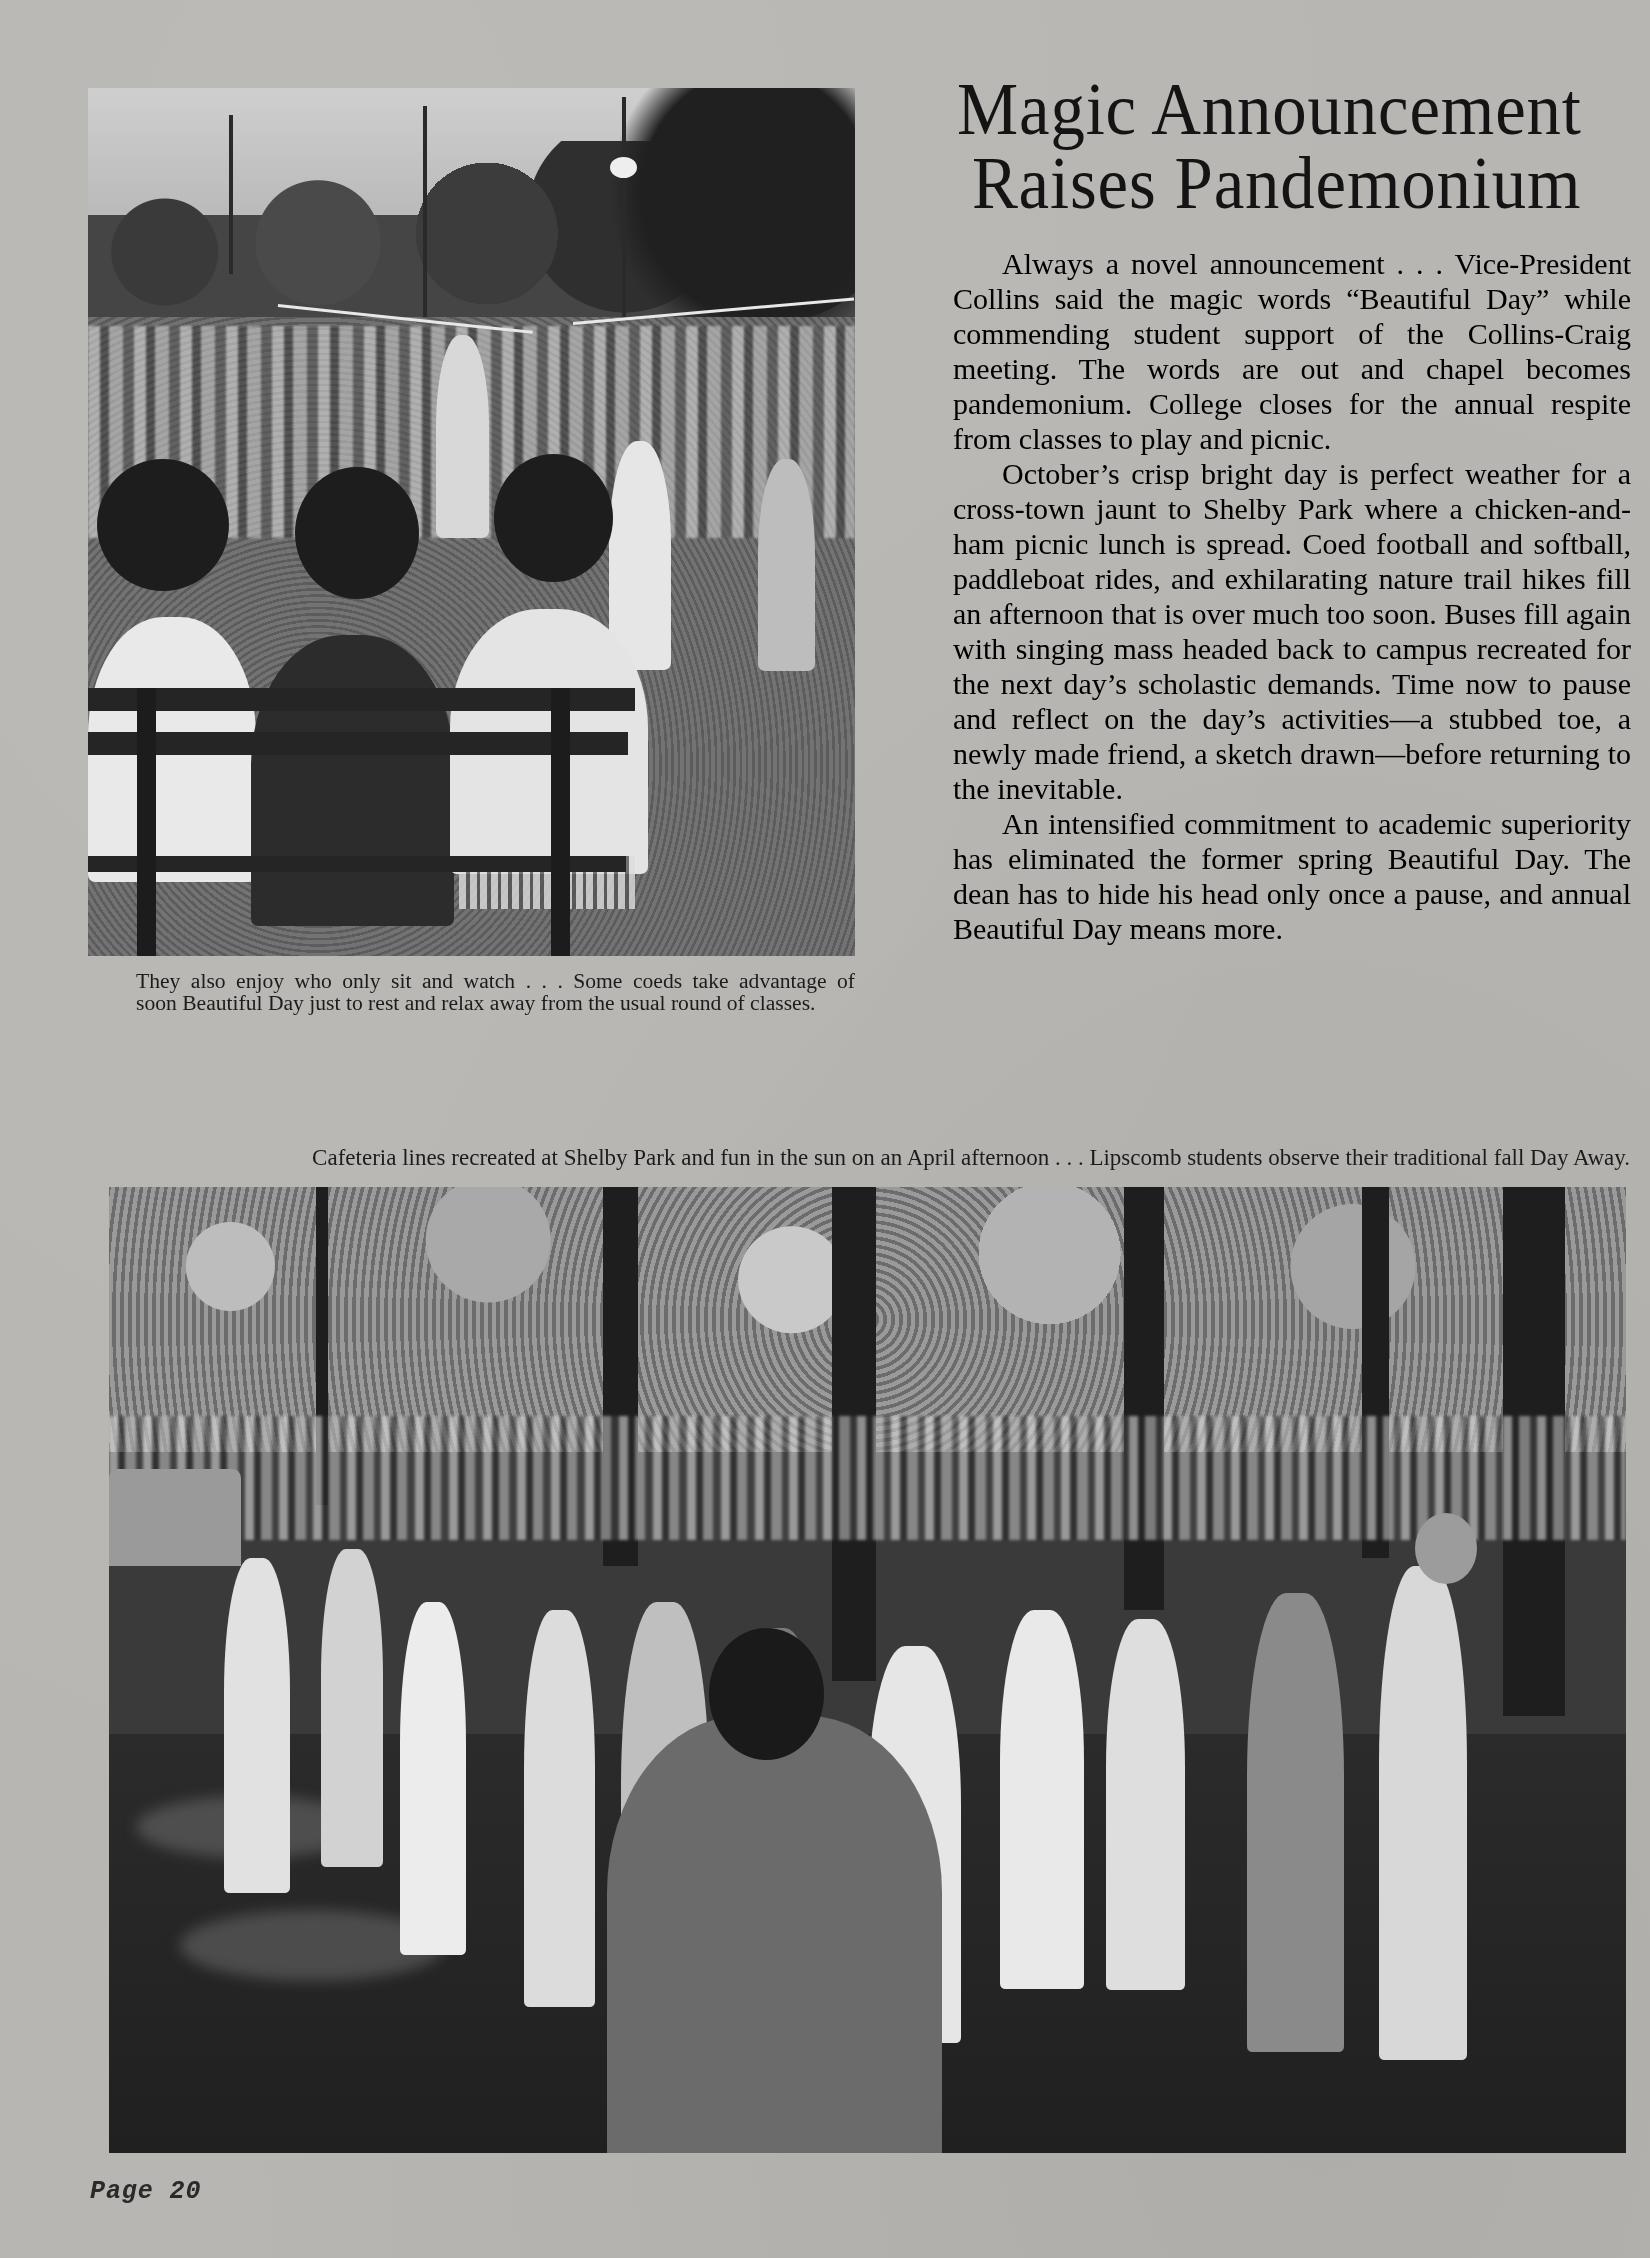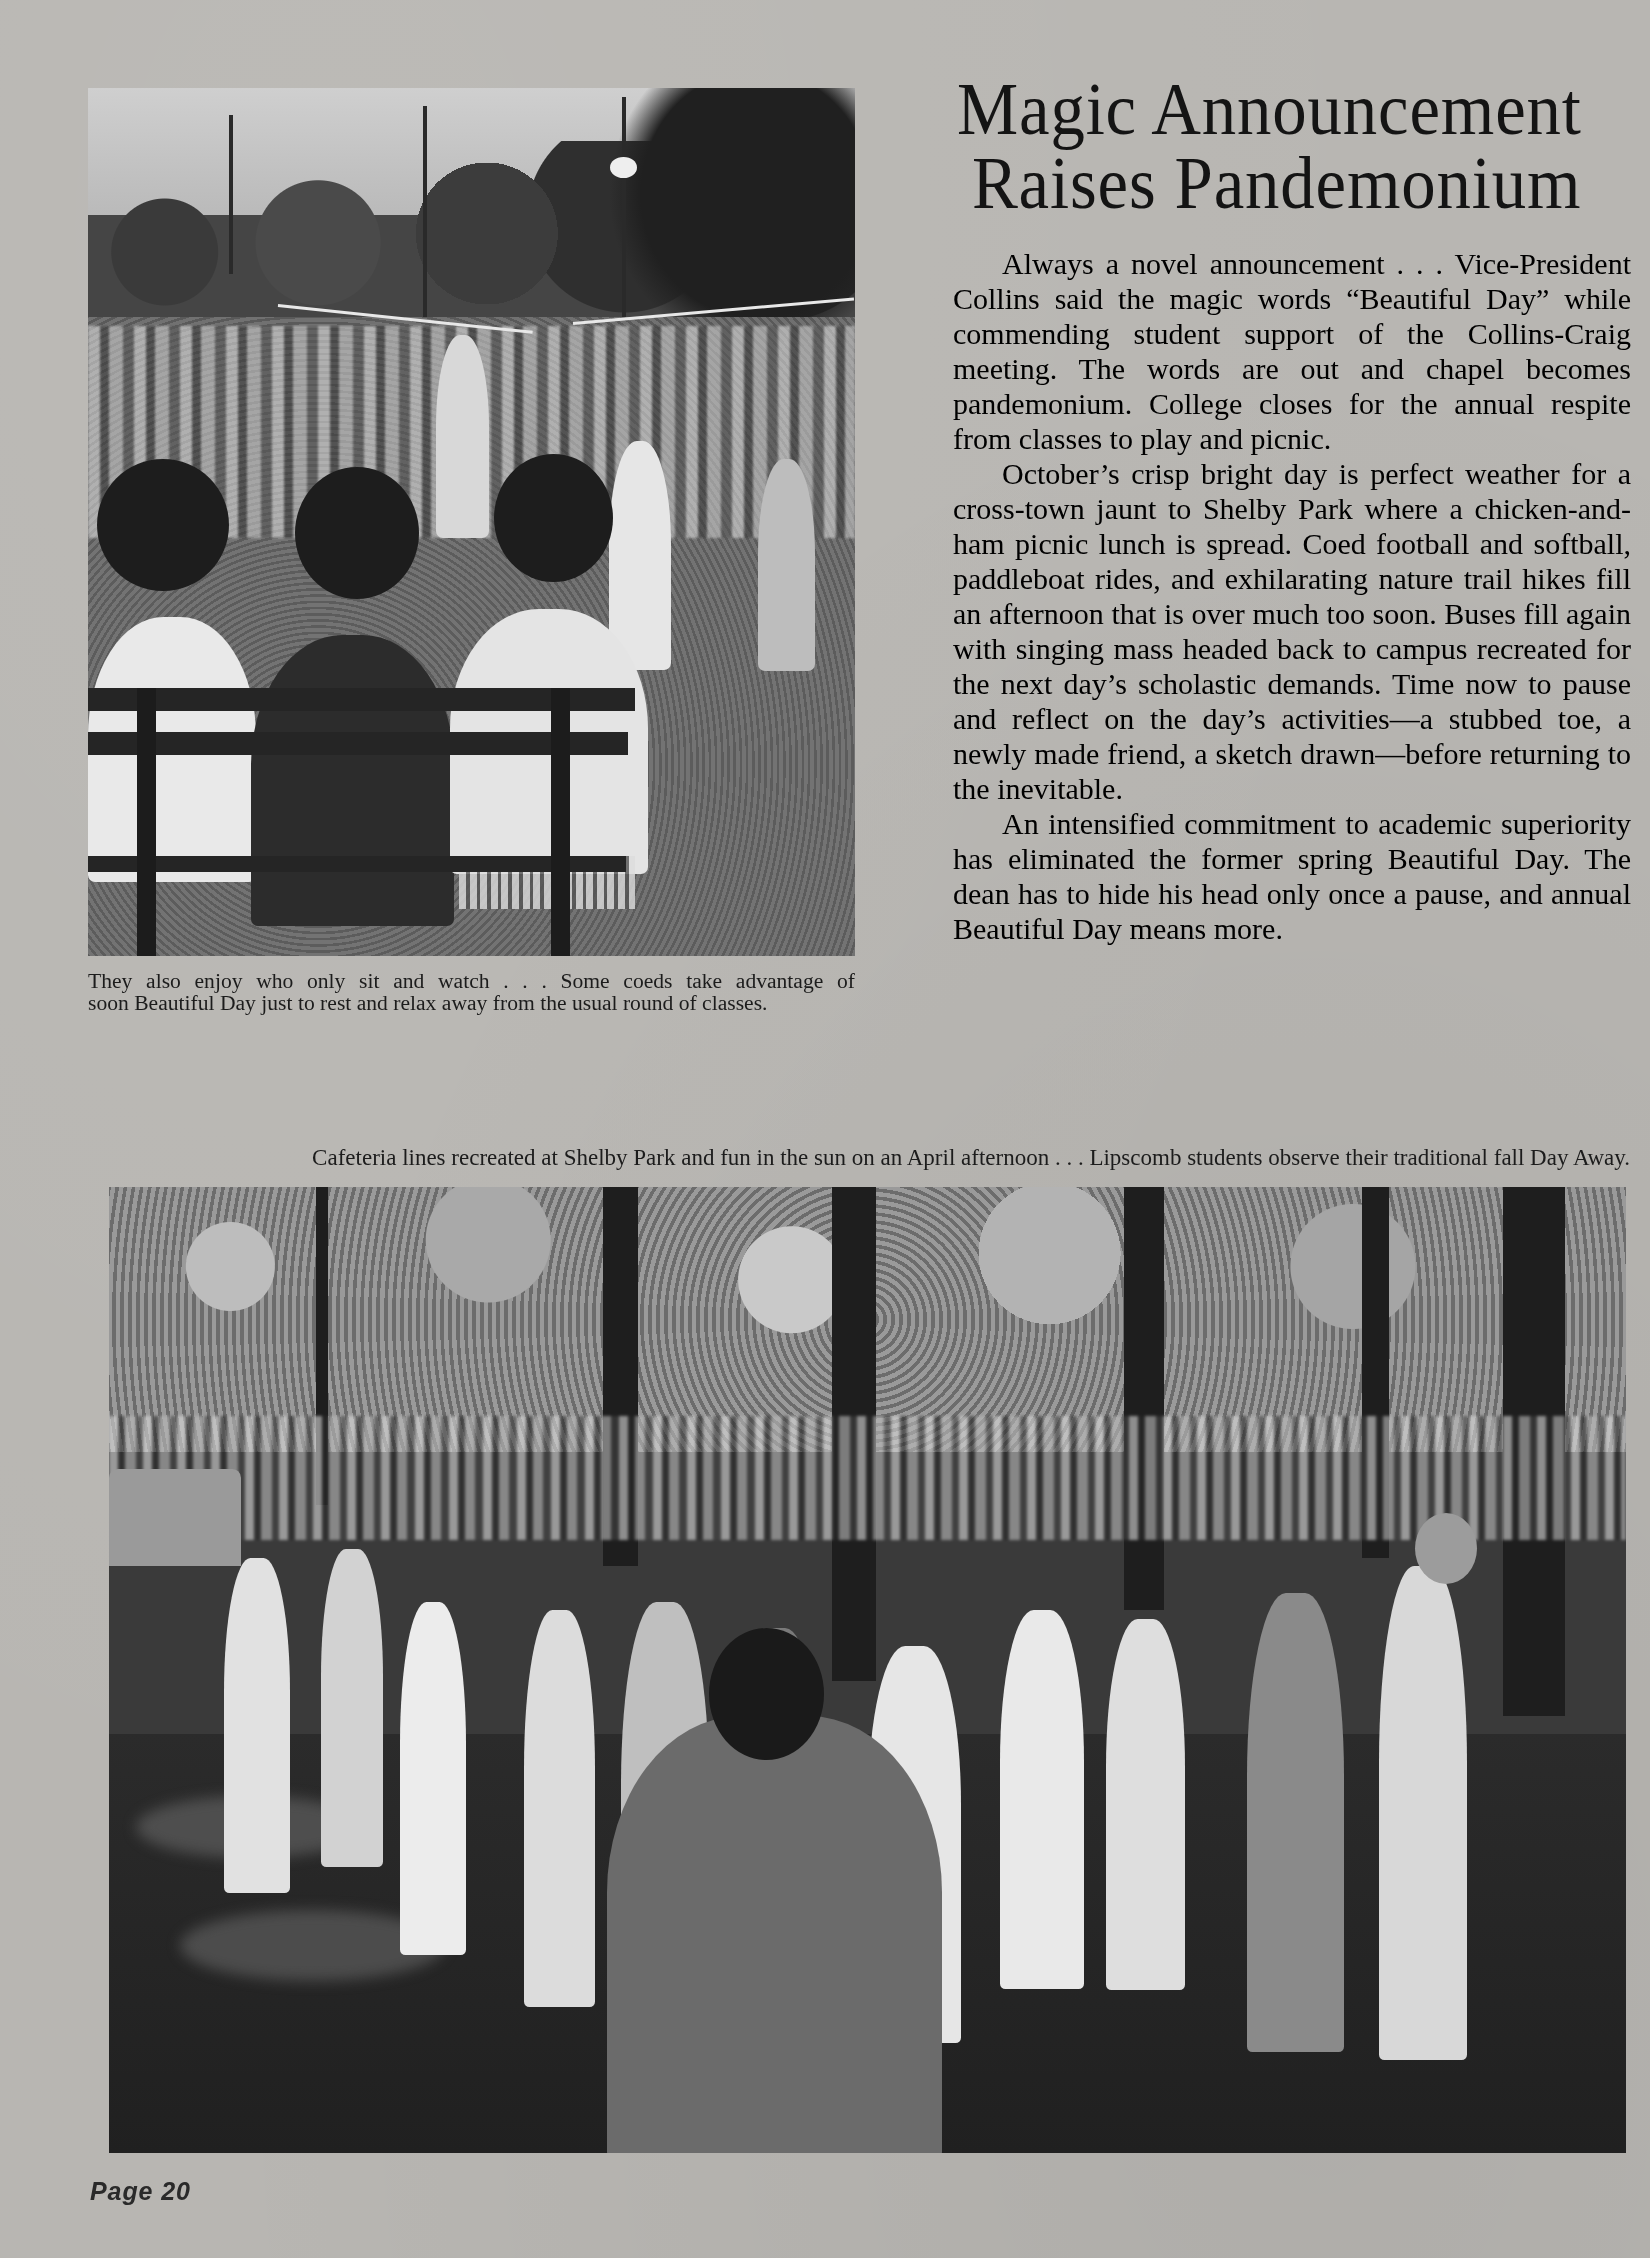--- a/index.html
+++ b/index.html
@@ -83,21 +83,21 @@
   .caption-top {
     position: absolute;
     left: 88px; top: 970px;
     width: 767px;
     font-size: 21.6px;
     line-height: 22px;
     text-align: justify;
     text-align-last: justify;
     color: #1c1c1c;
   }
-  .caption-top span { display: block; }
+  .caption-top span { display: block; margin-left: 48px; }
   .caption-top span:last-child { text-align-last: left; }
 
   
   .headline {
     position: absolute;
     left: 957px; top: 72px;
     width: 670px;
     font-family: "Liberation Serif", serif;
     font-size: 74px;
     line-height: 74px;
@@ -176,21 +176,21 @@
     position: absolute; border-radius: 40% 40% 5.3px 5.3px;
   }
   .photo-bottom .fhead {
     position: absolute; border-radius: 50%; background: #1a1a1a;
   }
 
   
   .folio {
     position: absolute;
     left: 90px; top: 2177px;
-    font-family: Liberation Sans, sans-serif;
+    font-family: Liberation Mono, monospace;
     font-style: italic;
     font-weight: bold;
     font-size: 25px;
     color: #2a2a2a;
     letter-spacing: 0.9px;
   }
 </style>
 </head>
 <body>
 

